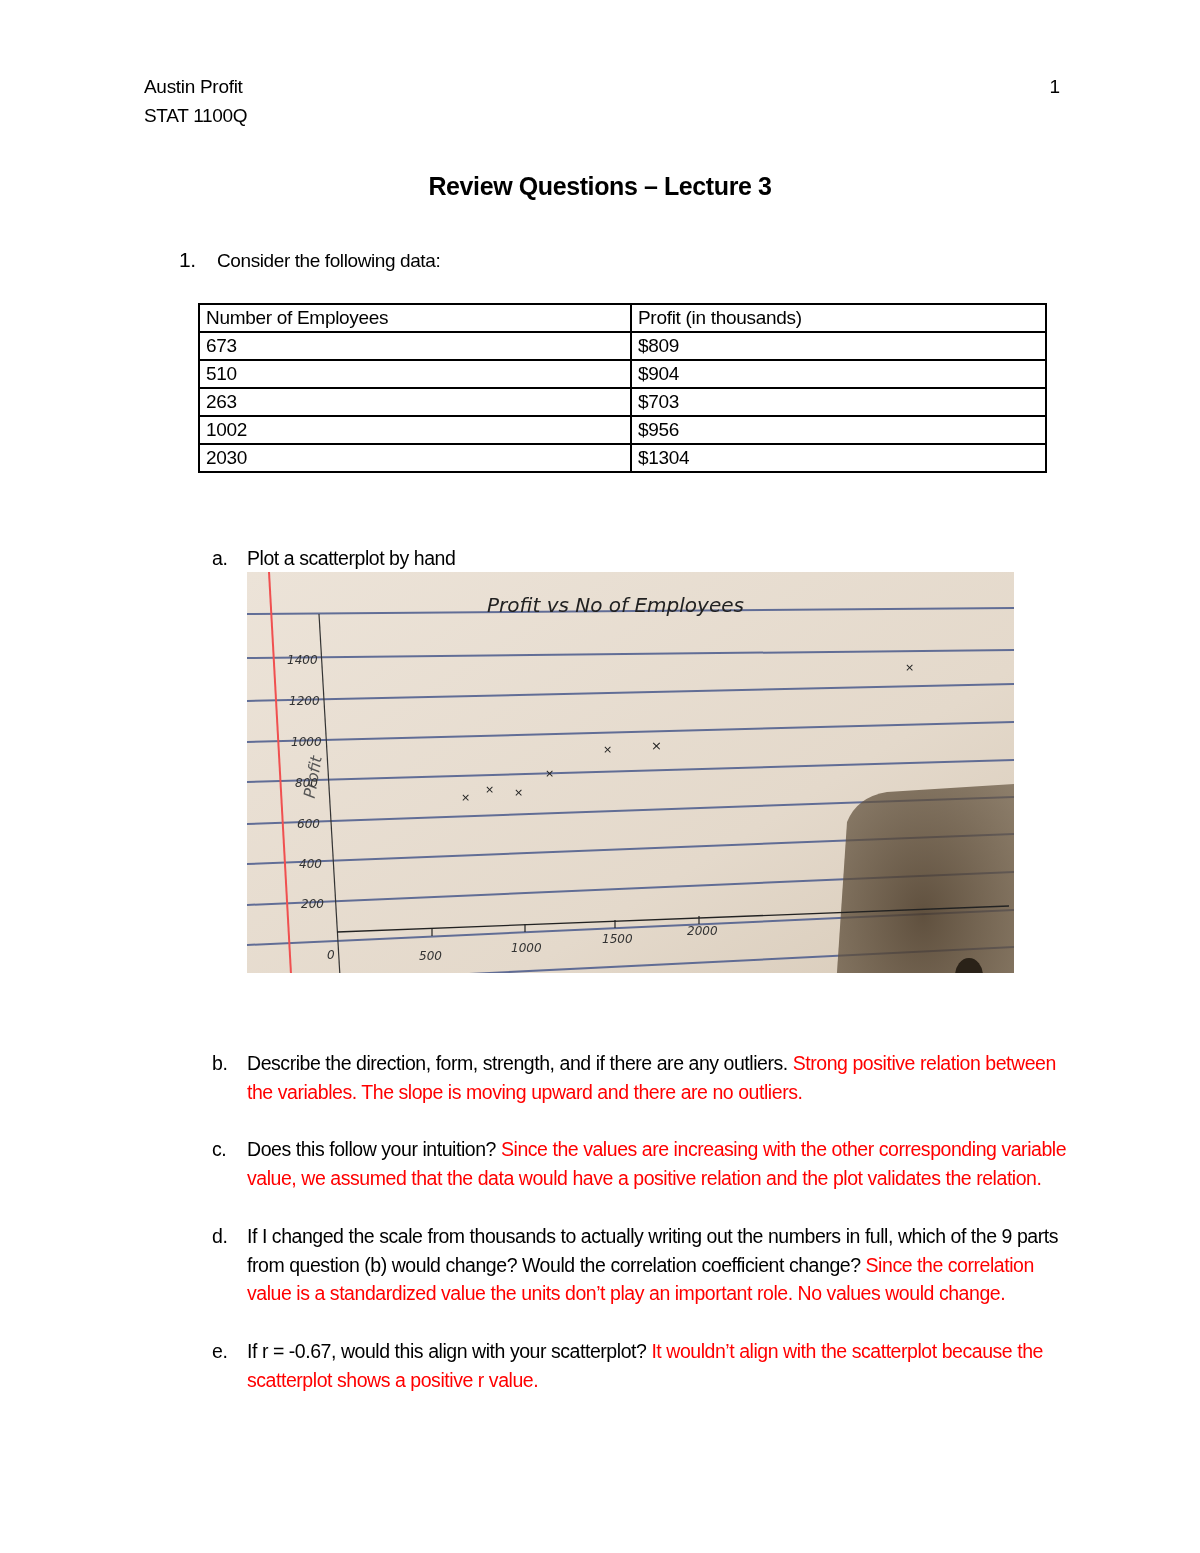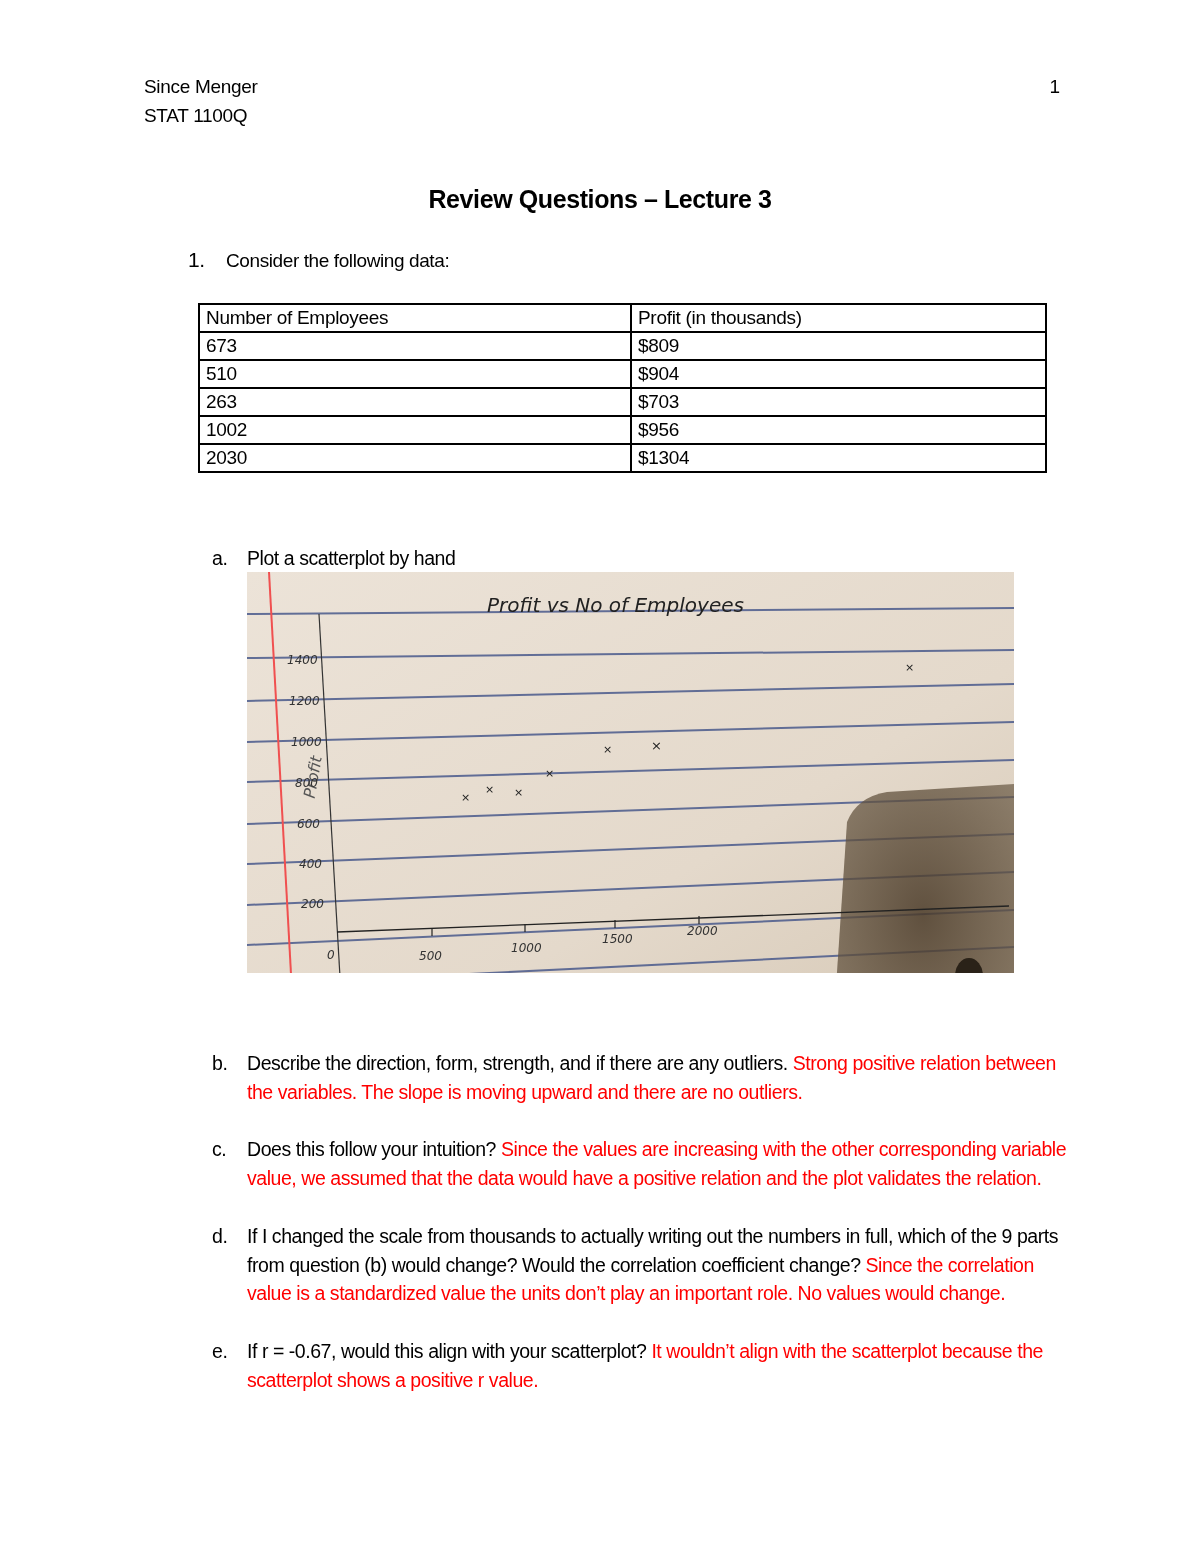--- a/index.html
+++ b/index.html
@@ -1,40 +1,40 @@
 <!DOCTYPE html>
 <html><head>
 <meta charset="utf-8">
 <style>
   html, body { margin: 0; padding: 0; background: #ffffff; }
   body { width: 1200px; height: 1553px; position: relative; overflow: hidden;
          font-family: "Liberation Sans", "DejaVu Sans", sans-serif; color: #000; }
   .page-text { font-family: "Liberation Sans Narrow", "Liberation Sans", sans-serif; }
   .hdr-left { position: absolute; left: 144px; top: 72px; font-size: 19px; line-height: 29px; letter-spacing: -0.3px; }
   .hdr-page { position: absolute; right: 140px; top: 72px; font-size: 19px; line-height: 29px; }
-  .title { position: absolute; left: 0; right: 0; top: 185px; text-align: center; font-size: 25px; font-weight: bold; letter-spacing: -0.4px; }
-  .q1 { position: absolute; left: 188px; top: 248px; font-size: 19px; letter-spacing: -0.4px; }
+  .title { position: absolute; left: 0; right: 0; top: 172px; text-align: center; font-size: 25px; font-weight: bold; letter-spacing: -0.4px; }
+  .q1 { position: absolute; left: 179px; top: 248px; font-size: 19px; letter-spacing: -0.4px; }
   .q1 .num { display: inline-block; width: 38px; font-size: 21px; }
   table.data { position: absolute; left: 198px; top: 303px; width: 849px; border-collapse: collapse; font-size: 19px; letter-spacing: -0.3px; }
   table.data td { border: 2px solid #000; height: 26px; padding: 0 6px; vertical-align: middle; line-height: 26px; }
   table.data td:first-child { width: 418px; }
   .sub { position: absolute; left: 212px; font-size: 19.5px; line-height: 28.6px; letter-spacing: -0.45px; width: 860px; }
   .sub .lbl { position: absolute; left: 0; top: 0; width: 30px; }
   .sub .body { margin-left: 35px; }
   .ans { color: #ff0000; }
   .photo { position: absolute; left: 247px; top: 572px; width: 767px; height: 401px; overflow: hidden; }
   .photo svg { display: block; }
 </style>
 </head>
 <body>
 
 <div class="page-text">
 
   <div class="hdr-left">
-    <div>Since Menger</div>
+    <div>Austin Profit</div>
     <div>STAT 1100Q</div>
   </div>
   <div class="hdr-page">1</div>
 
   <div class="title">Review Questions – Lecture 3</div>
 
   <div class="q1">
     <span class="num">1.</span><span>Consider the following data:</span>
   </div>
 

